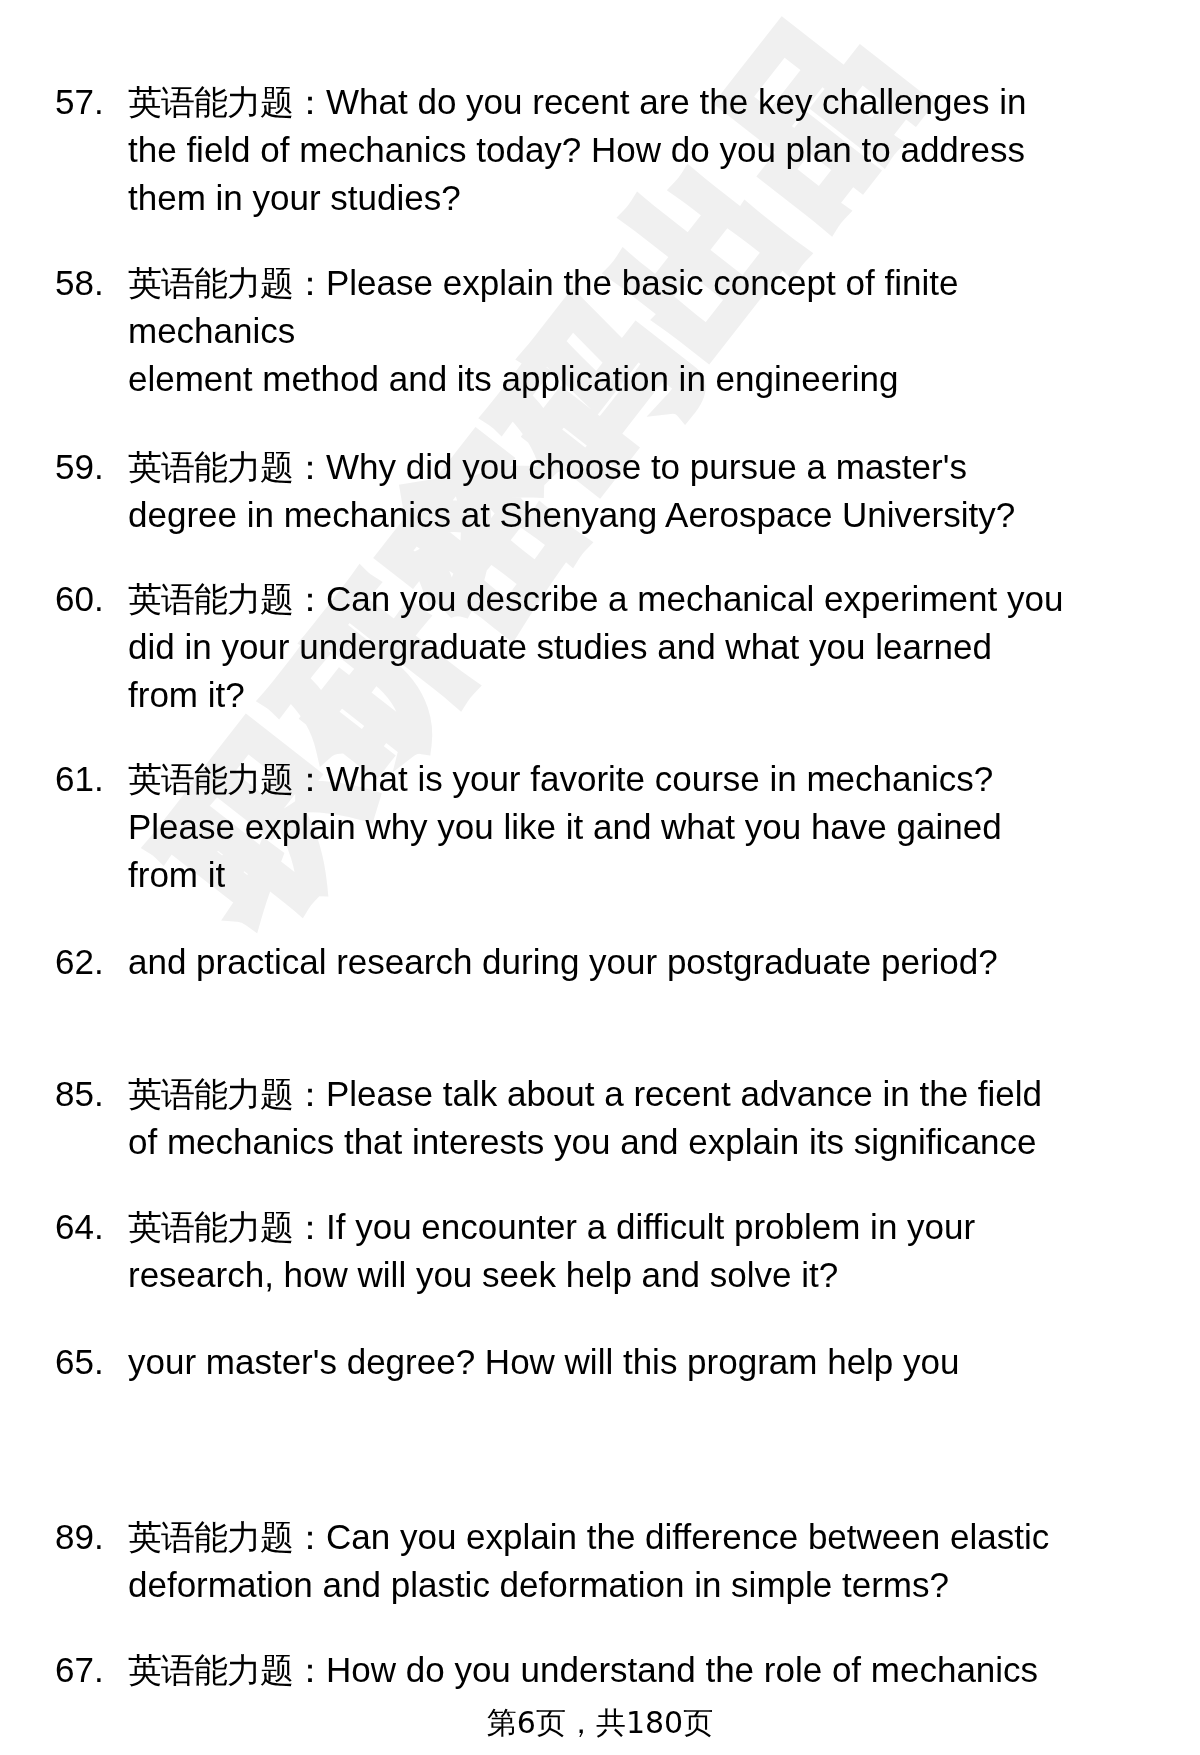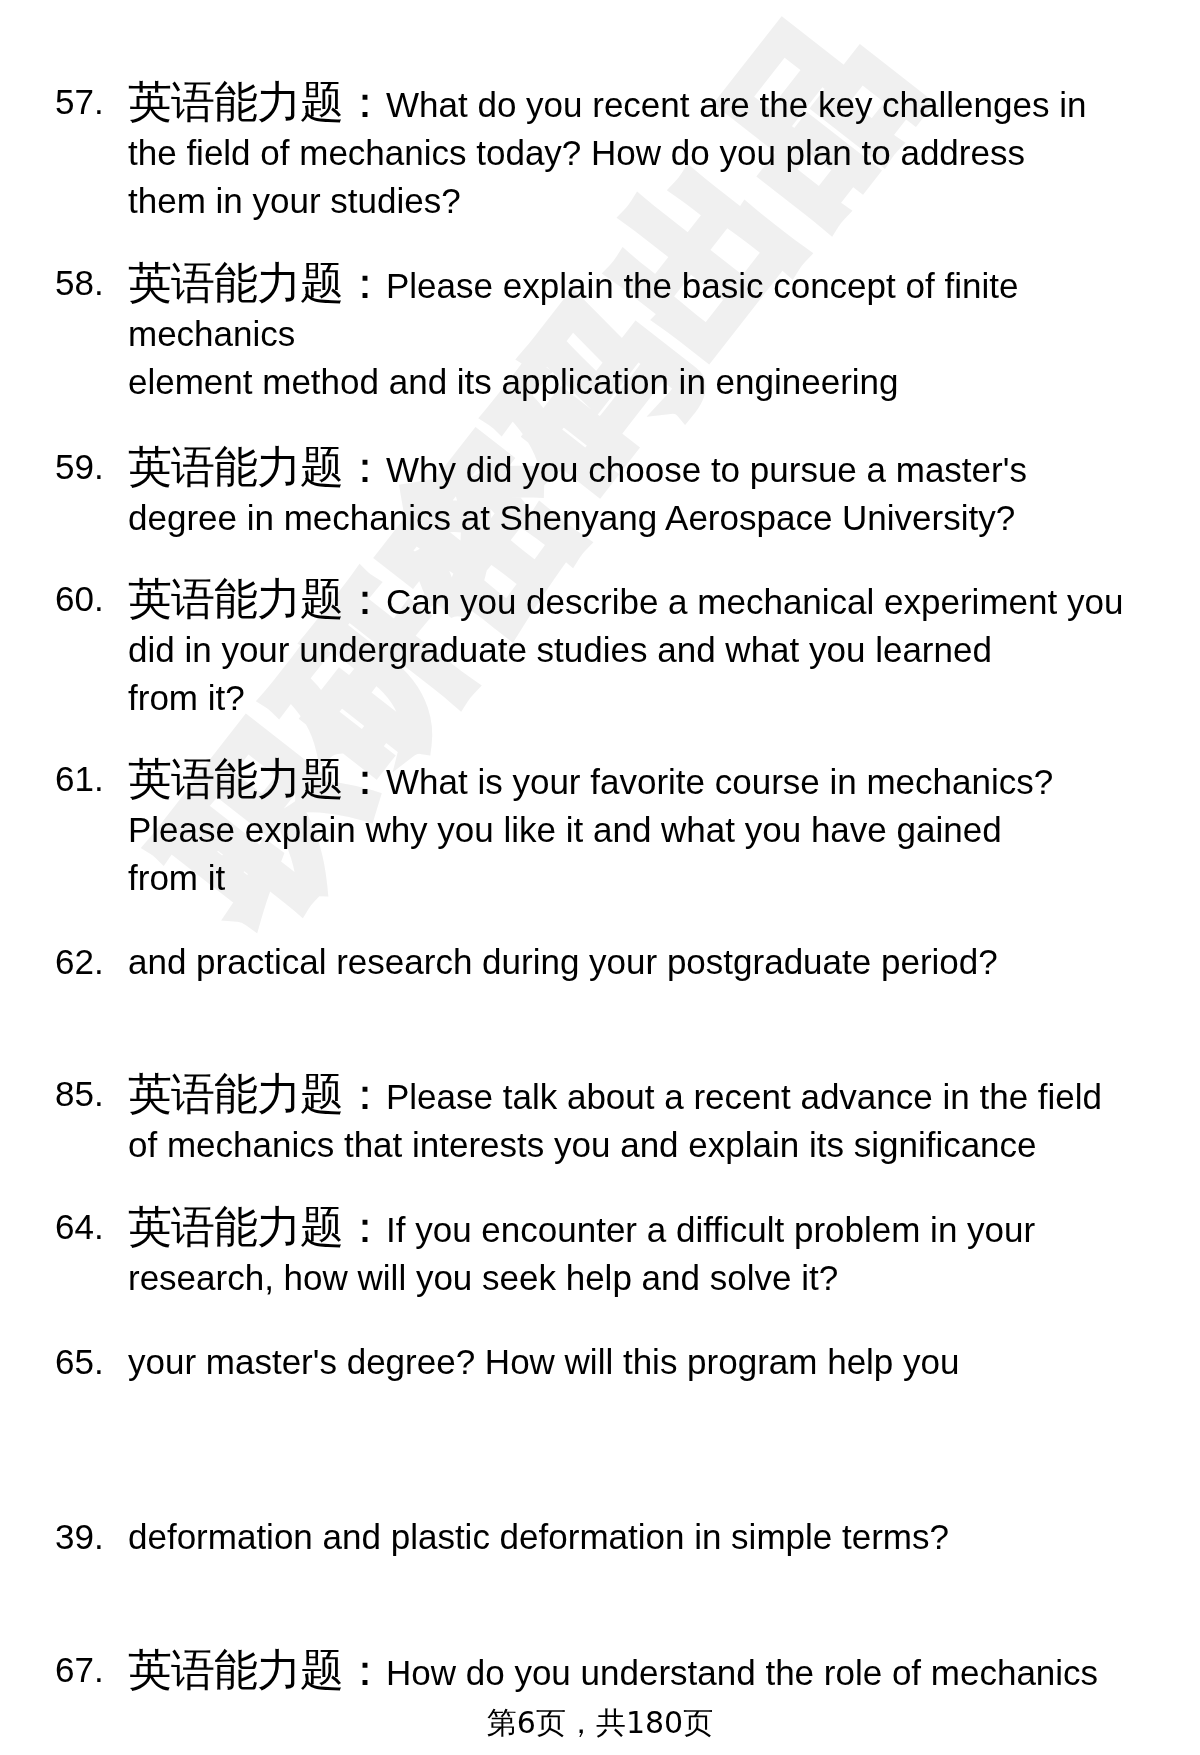--- a/index.html
+++ b/index.html
@@ -60,21 +60,21 @@
       width: 1050px;
     }
     .line {
       display: block;
       font-size: 35px;
       line-height: 48px;
       white-space: nowrap;
     }
     .prefix {
       font-family: Liberation Sans, sans-serif;
-      font-size: 44px;
+      font-size: 34px;
       letter-spacing: -1px;
     }
     .footer {
       position: absolute;
       left: 0;
       width: 1200px;
       top: 1686px;
       text-align: center;
       font-size: 30px;
       line-height: 40px;
@@ -156,22 +156,23 @@
   </div>
 
   <div class="item" style="top:1321px">
     <span class="num">65.</span>
     <div class="lines">
       <span class="line">your master's degree? How will this program help you</span>
     </div>
   </div>
 
   <div class="item" style="top:1496px">
-    <span class="num">39.</span>
+    <span class="num">89.</span>
     <div class="lines">
+      <span class="line"><span class="prefix">英语能力题：</span><span>Can you explain the difference between elastic</span></span>
       <span class="line">deformation and plastic deformation in simple terms?</span>
     </div>
   </div>
 
   <div class="item" style="top:1629px">
     <span class="num">67.</span>
     <div class="lines">
       <span class="line"><span class="prefix">英语能力题：</span><span>How do you understand the role of mechanics</span></span>
     </div>
   </div>

